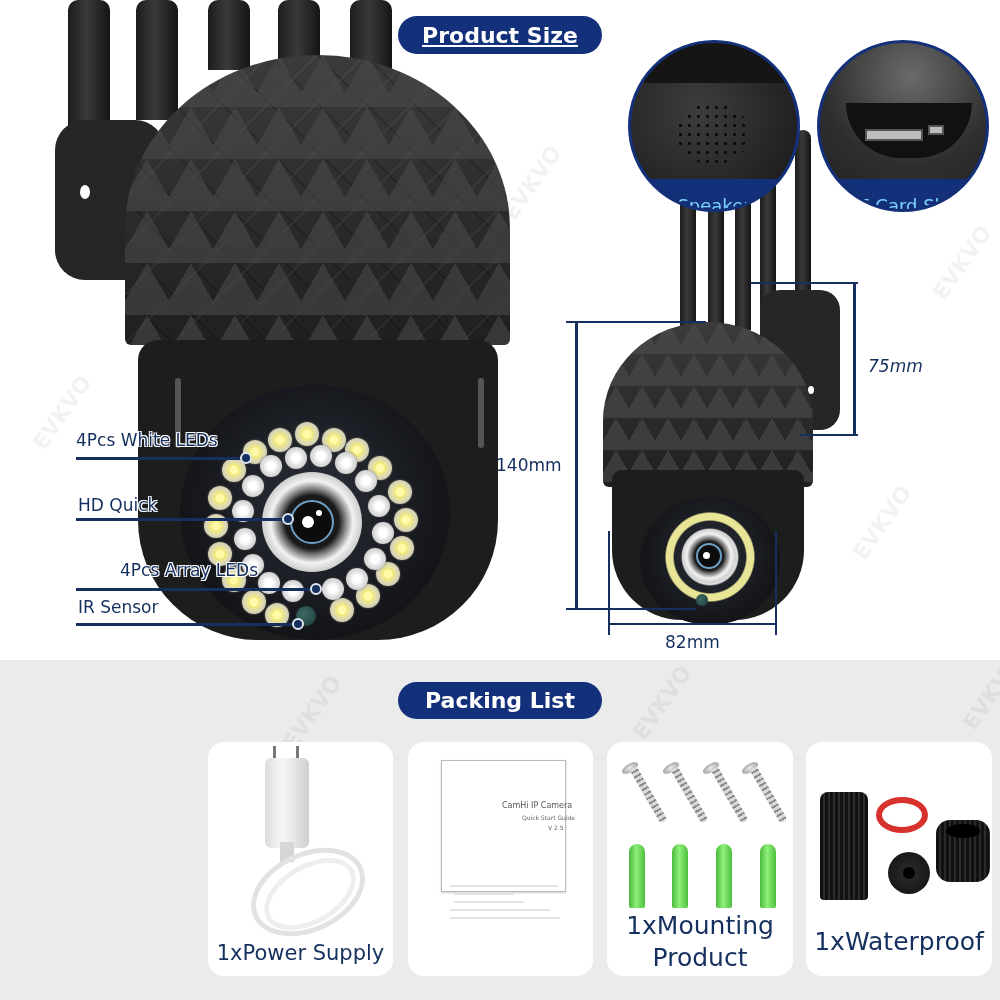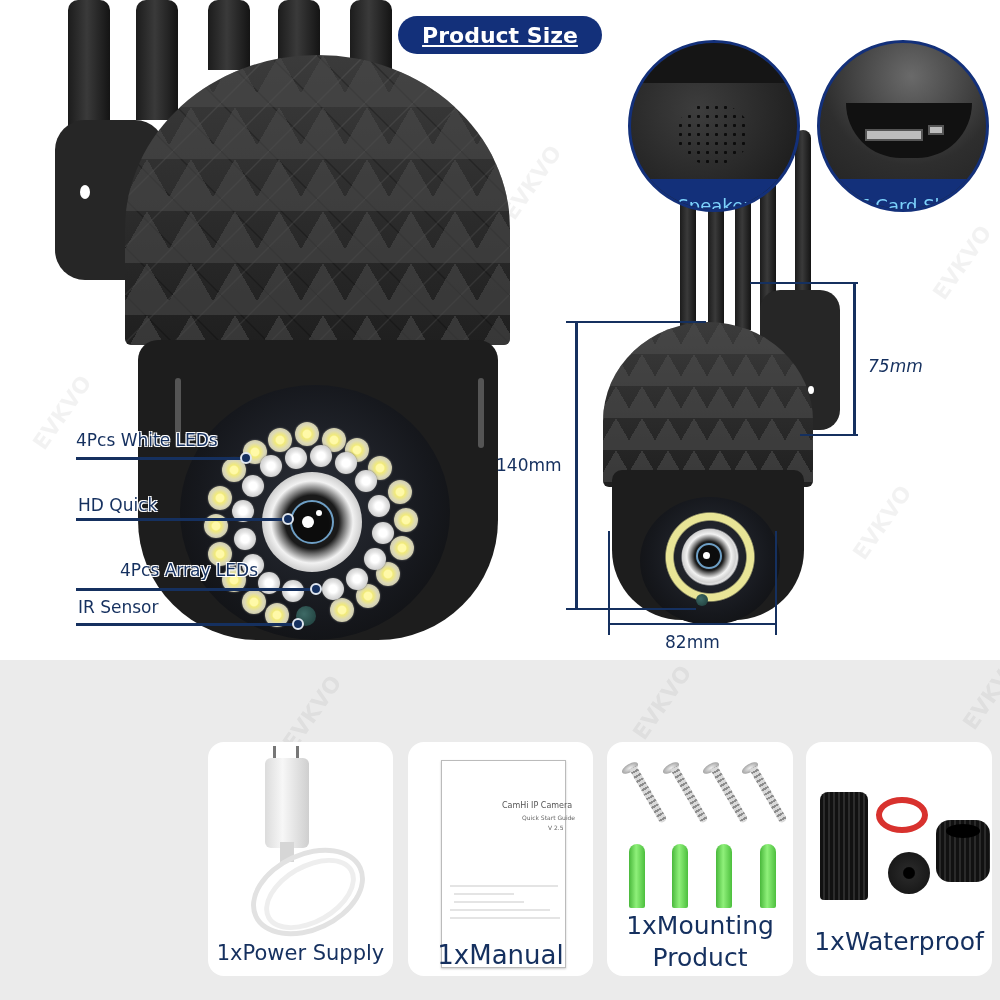--- a/index.html
+++ b/index.html
@@ -211,46 +211,46 @@
     <div class="abs" style="left:108px;top:82px;width:16px;height:10px;background:#bdbdbd;border:2px solid #555;"></div>
     <div class="inset-band">TF Card Slot</div>
   </div>
 </div>
 
 <div class="bottom">
   <div class="watermark" style="left:270px;top:40px;">EVKVO</div>
   <div class="watermark" style="left:620px;top:30px;">EVKVO</div>
   <div class="watermark" style="left:950px;top:20px;">EVKVO</div>
 
+  <div class="pill" style="left:398px;top:22px;width:204px;height:37px;">Packing List</div>
 
 
   <div class="card" style="left:208px;top:82px;width:185px;height:234px;">
     <div>
       <div class="abs" style="left:65px;top:4px;width:3px;height:14px;background:#777;"></div>
       <div class="abs" style="left:88px;top:4px;width:3px;height:14px;background:#777;"></div>
       <div class="abs" style="left:57px;top:16px;width:44px;height:90px;background:linear-gradient(90deg,#dcdcdc,#f7f7f7 40%,#cfcfcf);border-radius:6px;"></div>
       <div class="abs" style="left:72px;top:100px;width:14px;height:20px;background:#d6d6d6;"></div>
       <div class="abs" style="left:40px;top:110px;width:120px;height:80px;border:5px solid #e2e2e2;border-radius:50%;transform:rotate(-25deg);"></div>
       <div class="abs" style="left:52px;top:122px;width:100px;height:60px;border:5px solid #eeeeee;border-radius:50%;transform:rotate(-30deg);"></div>
     </div>
     <div class="card-label" style="top:196px;font-size:21px;">1xPower Supply</div>
   </div>
 
   <div class="card" style="left:408px;top:82px;width:185px;height:234px;">
-    <div class="abs" style="left:33px;top:18px;width:125px;height:208px;background:#fff;border:1px solid #bbb;box-shadow:0 1px 2px rgba(0,0,0,.2);">
+    <div class="abs" style="left:33px;top:18px;width:125px;height:132px;background:#fff;border:1px solid #bbb;box-shadow:0 1px 2px rgba(0,0,0,.2);">
       <div class="abs" style="left:60px;top:40px;font-size:8px;color:#555;white-space:nowrap;">CamHi IP Camera</div>
       <div class="abs" style="left:80px;top:53px;font-size:6px;color:#666;white-space:nowrap;">Quick Start Guide</div>
       <div class="abs" style="left:106px;top:63px;font-size:6px;color:#666;white-space:nowrap;">V 2.5</div>
       <div class="abs" style="left:8px;top:124px;width:108px;height:2px;background:#e4e4e4;"></div>
       <div class="abs" style="left:12px;top:132px;width:60px;height:2px;background:#e4e4e4;"></div>
       <div class="abs" style="left:12px;top:140px;width:70px;height:2px;background:#e4e4e4;"></div>
       <div class="abs" style="left:8px;top:148px;width:100px;height:2px;background:#e4e4e4;"></div>
       <div class="abs" style="left:8px;top:156px;width:110px;height:2px;background:#e4e4e4;"></div>
     </div>
-    <div class="card-label" style="top:198px;font-size:26px;">1xManual</div>
   </div>
 
   <div class="card" style="left:607px;top:82px;width:186px;height:234px;">
     <div>
       <div class="screw-head" style="left:14px;top:22px;"></div>
         <div class="screw" style="left:22px;top:26px;"></div>
       <div class="screw-head" style="left:55px;top:22px;"></div>
         <div class="screw" style="left:63px;top:26px;"></div>
       <div class="screw-head" style="left:95px;top:22px;"></div>
         <div class="screw" style="left:103px;top:26px;"></div>

